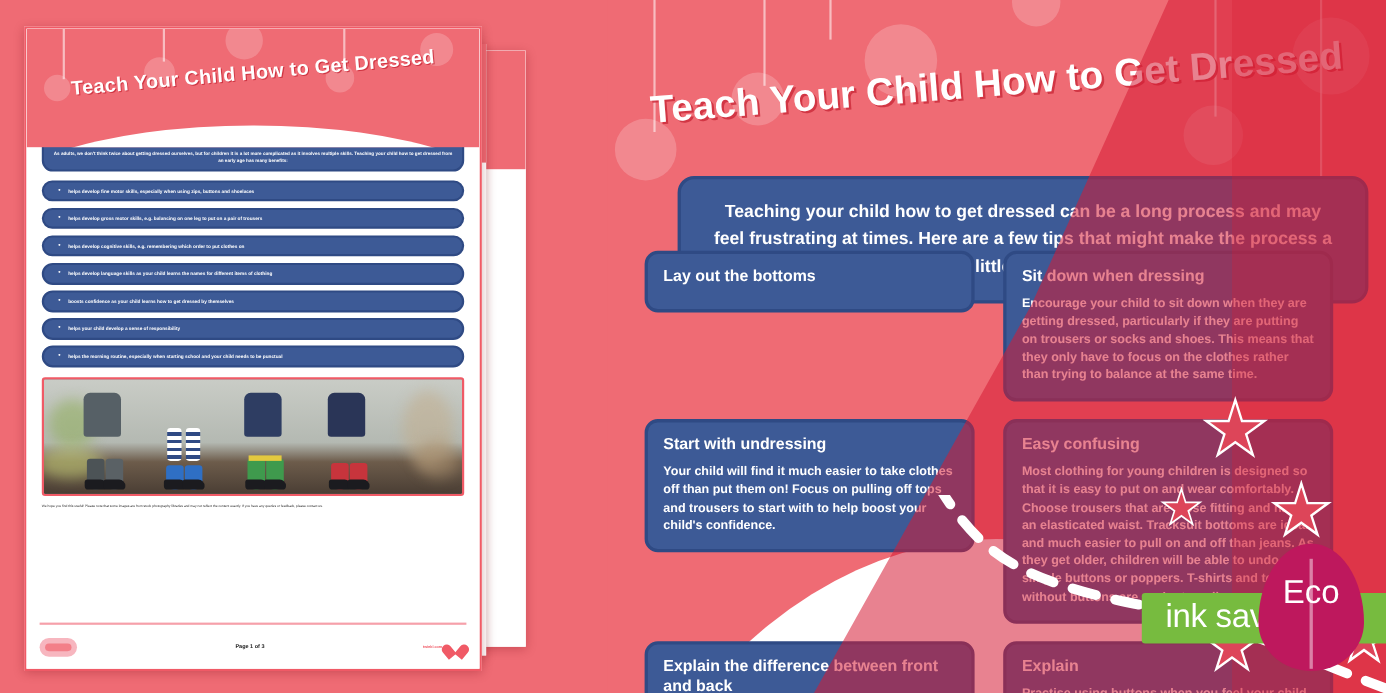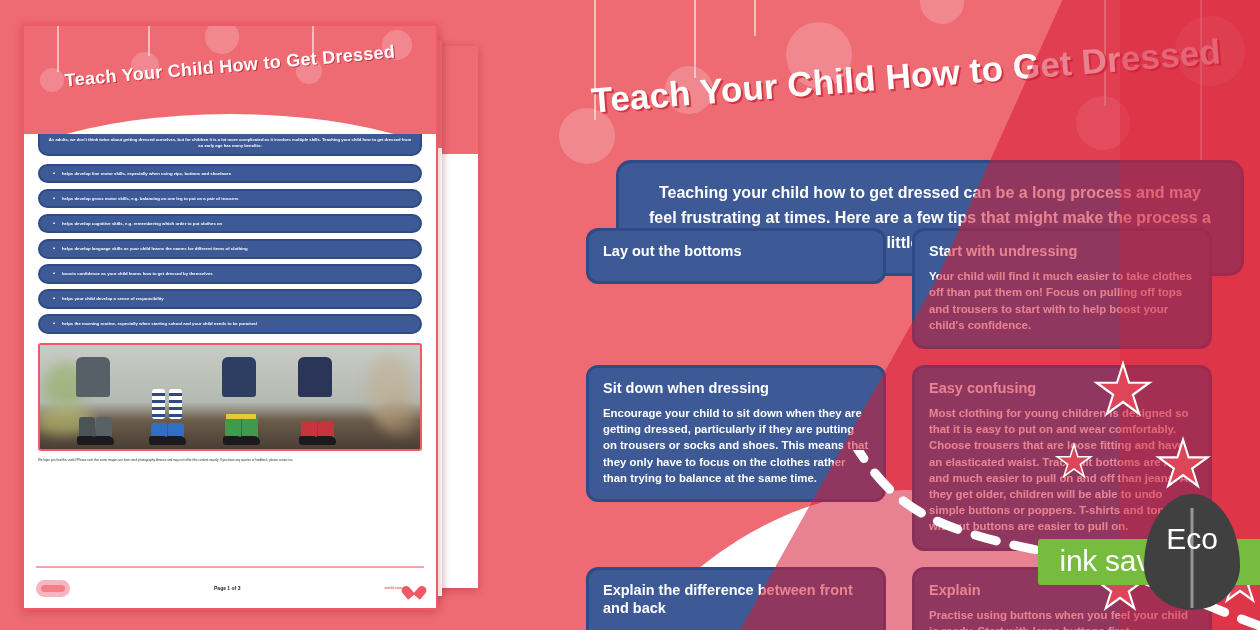--- a/index.html
+++ b/index.html
@@ -160,21 +160,21 @@
     position: absolute; right: 0px; bottom: 38px; height: 60px;
     display: flex; align-items: center;
   }
   .eco-label {
     background: #77bb3f; color: #ffffff; font-size: 30px; font-weight: normal;
     padding: 6px 70px 8px 22px; border-radius: 3px 0 0 3px; line-height: 1.05;
     letter-spacing: -.3px;
   }
   .eco-leaf {
     position: absolute; right: 20px; bottom: -18px; width: 96px; height: 116px;
-    background: #404040; border-radius: 50% 50% 50% 50% / 62% 62% 38% 38%;
+    background: #be185d; border-radius: 50% 50% 50% 50% / 62% 62% 38% 38%;
     display: flex; align-items: center; justify-content: center;
   }
   .eco-leaf::before {
     content: ""; position: absolute; left: 50%; top: 14px; width: 3px; height: 100px;
     background: rgba(255,255,255,.45); transform: translateX(-50%);
   }
   .eco-leaf-text {
     position: relative; color: #fff; font-size: 30px; font-weight: normal;
     margin-top: -26px; z-index: 2;
   }
@@ -348,26 +348,26 @@
 
     <div class="poster-title">Teach Your Child How to Get Dressed</div>
 
     <div class="intro-band">Teaching your child how to get dressed can be a long process and may feel frustrating at times. Here are a few tips that might make the process a little easier.</div>
 
     <div class="cards">
       <div class="tip-card">
         <div class="tip-title">Lay out the bottoms</div>
       </div>
       <div class="tip-card">
+        <div class="tip-title">Sit down when dressing</div>
+        <div class="tip-body">Encourage your child to sit down when they are getting dressed, particularly if they are putting on trousers or socks and shoes. This means that they only have to focus on the clothes rather than trying to balance at the same time.</div>
+      </div>
+      <div class="tip-card">
         <div class="tip-title">Start with undressing</div>
         <div class="tip-body">Your child will find it much easier to take clothes off than put them on! Focus on pulling off tops and trousers to start with to help boost your child's confidence.</div>
-      </div>
-      <div class="tip-card">
-        <div class="tip-title">Sit down when dressing</div>
-        <div class="tip-body">Encourage your child to sit down when they are getting dressed, particularly if they are putting on trousers or socks and shoes. This means that they only have to focus on the clothes rather than trying to balance at the same time.</div>
       </div>
       <div class="tip-card">
         <div class="tip-title">Easy confusing</div>
         <div class="tip-body">Most clothing for young children is designed so that it is easy to put on and wear comfortably. Choose trousers that are loose fitting and have an elasticated waist. Tracksuit bottoms are ideal and much easier to pull on and off than jeans. As they get older, children will be able to undo simple buttons or poppers. T-shirts and tops without buttons are easier to pull on.</div>
       </div>
       <div class="tip-card">
         <div class="tip-title">Explain the difference between front and back</div>
 
       </div>
       <div class="tip-card">

